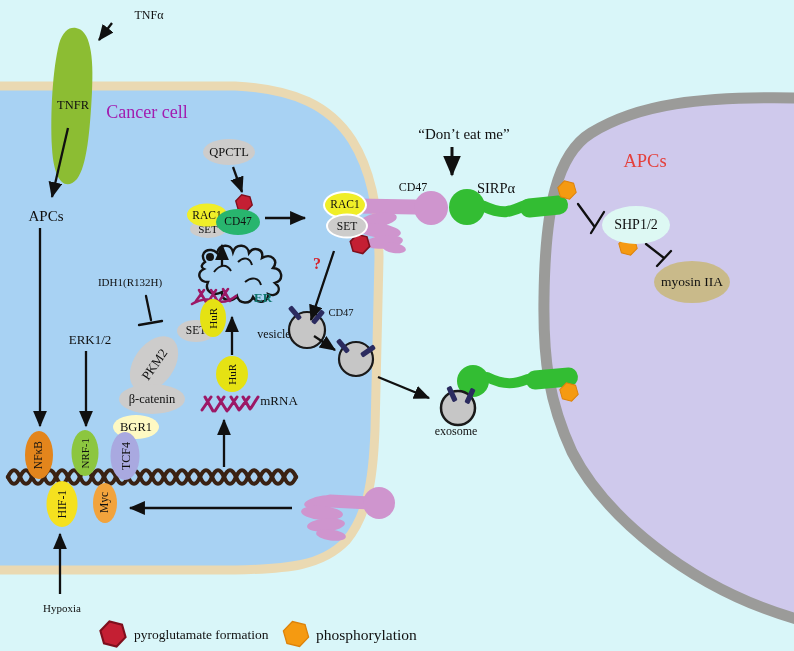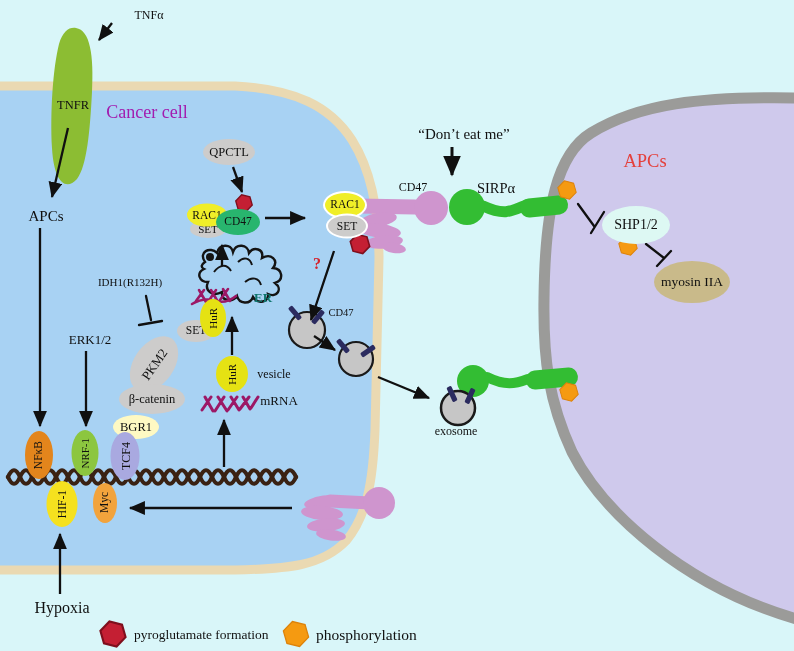--- a/index.html
+++ b/index.html
@@ -180,27 +180,27 @@
 
 <div class="node" style="left:636px;top:225px;width:68px;height:38px;background:#ddf8f3;font-size:14px;">SHP1/2</div>
 <div class="node" style="left:692px;top:282px;width:76px;height:42px;background:#c9ba8a;font-size:13.5px;">myosin IIA</div>
 
 <div class="lbl" style="left:149px;top:15px;font-size:12px;">TNFα</div>
 <div class="lbl" style="left:73px;top:105px;font-size:12.5px;">TNFR</div>
 <div class="lbl" style="left:147px;top:112px;font-size:18px;color:#a21caf;">Cancer cell</div>
 <div class="lbl" style="left:46px;top:216px;font-size:15px;">APCs</div>
 <div class="lbl" style="left:130px;top:282px;font-size:11px;">IDH1(R132H)</div>
 <div class="lbl" style="left:90px;top:339px;font-size:13px;">ERK1/2</div>
-<div class="lbl" style="left:62px;top:608px;font-size:16px;">Hypoxia</div>
+<div class="lbl" style="left:62px;top:608px;font-size:11px;">Hypoxia</div>
 <div class="lbl" style="left:464px;top:134px;font-size:15px;">“Don’t eat me”</div>
 <div class="lbl" style="left:413px;top:187px;font-size:12px;">CD47</div>
 <div class="lbl" style="left:496px;top:188px;font-size:14.5px;text-align:right;">SIRPα</div>
 <div class="lbl" style="left:645px;top:161px;font-size:18.5px;color:#e4403c;text-align:center;">APCs</div>
 <div class="lbl" style="left:317px;top:264px;font-size:16px;color:#d5232c;font-weight:bold;">?</div>
-<div class="lbl" style="left:274px;top:334px;font-size:12px;margin-top:40px;">vesicle</div>
+<div class="lbl" style="left:274px;top:334px;font-size:12px;">vesicle</div>
 <div class="lbl" style="left:341px;top:313px;font-size:10.5px;">CD47</div>
 <div class="lbl" style="left:279px;top:400px;font-size:13px;">mRNA</div>
 <div class="lbl" style="left:263px;top:297px;font-size:13px;font-weight:bold;color:#0f766e;">ER</div>
 <div class="lbl" style="left:456px;top:431px;font-size:12px;">exosome</div>
 
 <div class="lbl leftlbl" style="left:134px;top:635px;font-size:13.5px;">pyroglutamate formation</div>
 <div class="lbl leftlbl" style="left:316px;top:635px;font-size:15.5px;">phosphorylation</div>
 
 </div>
 

